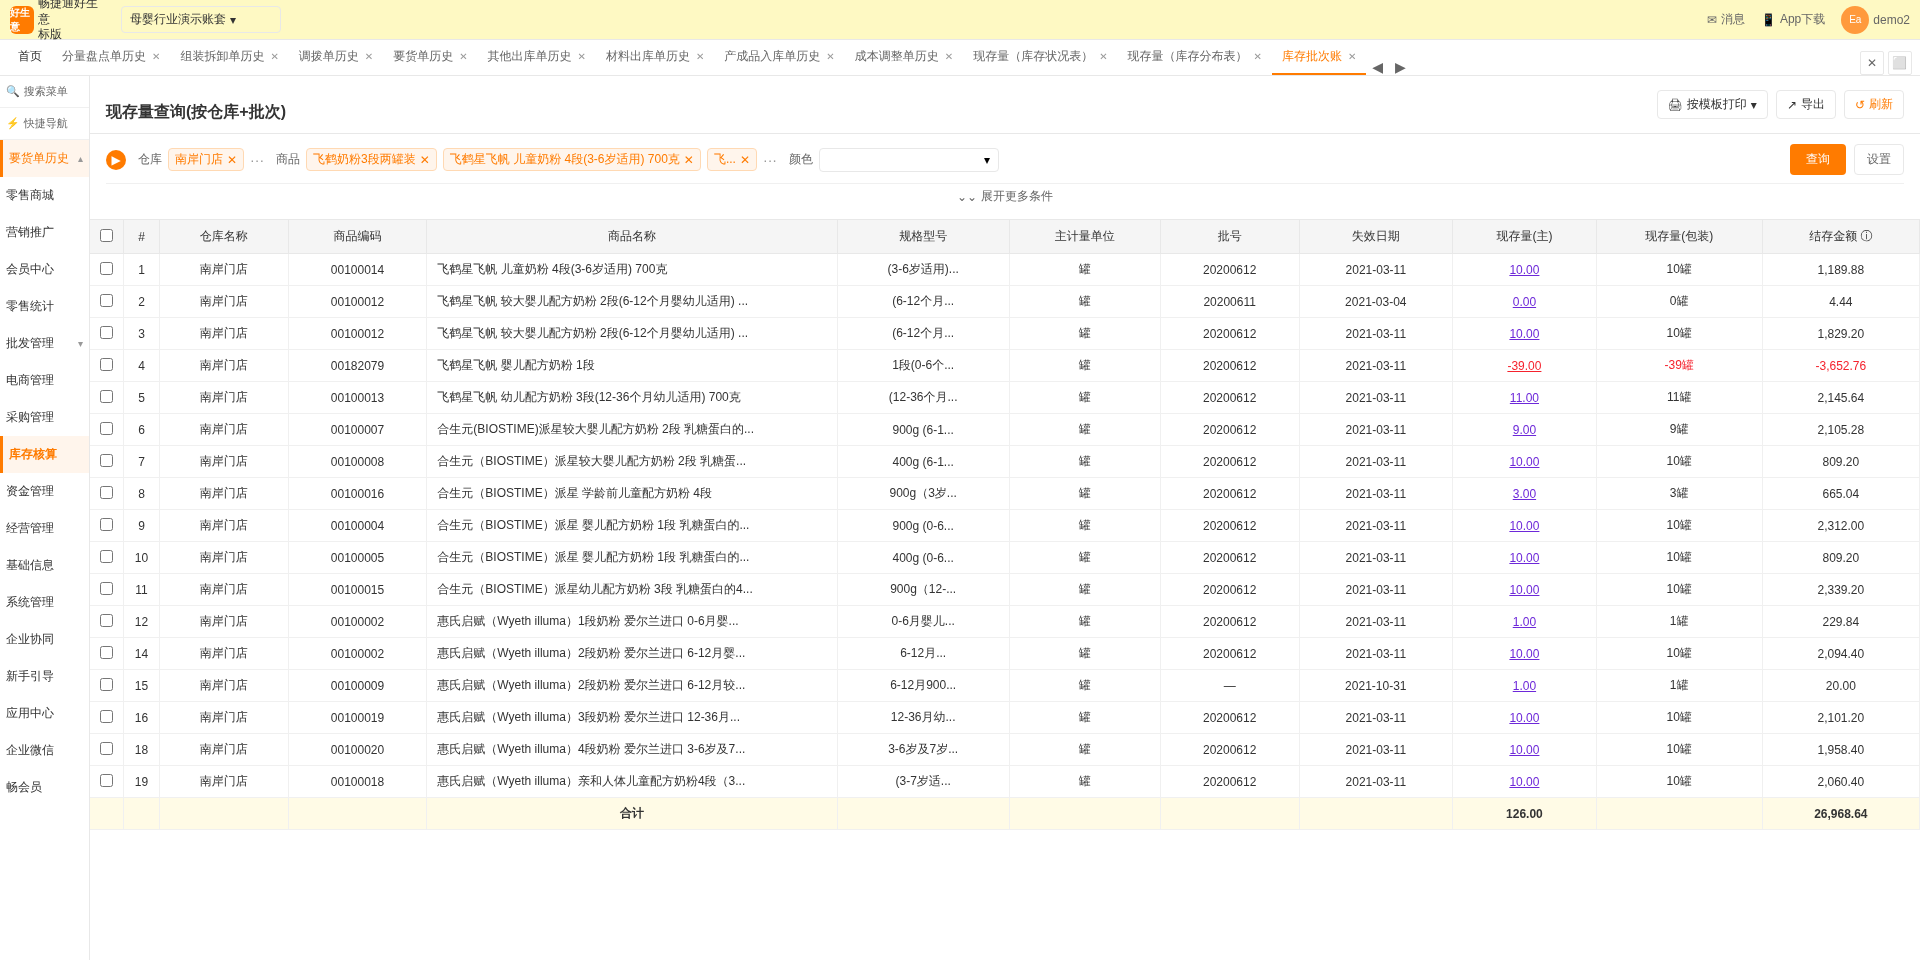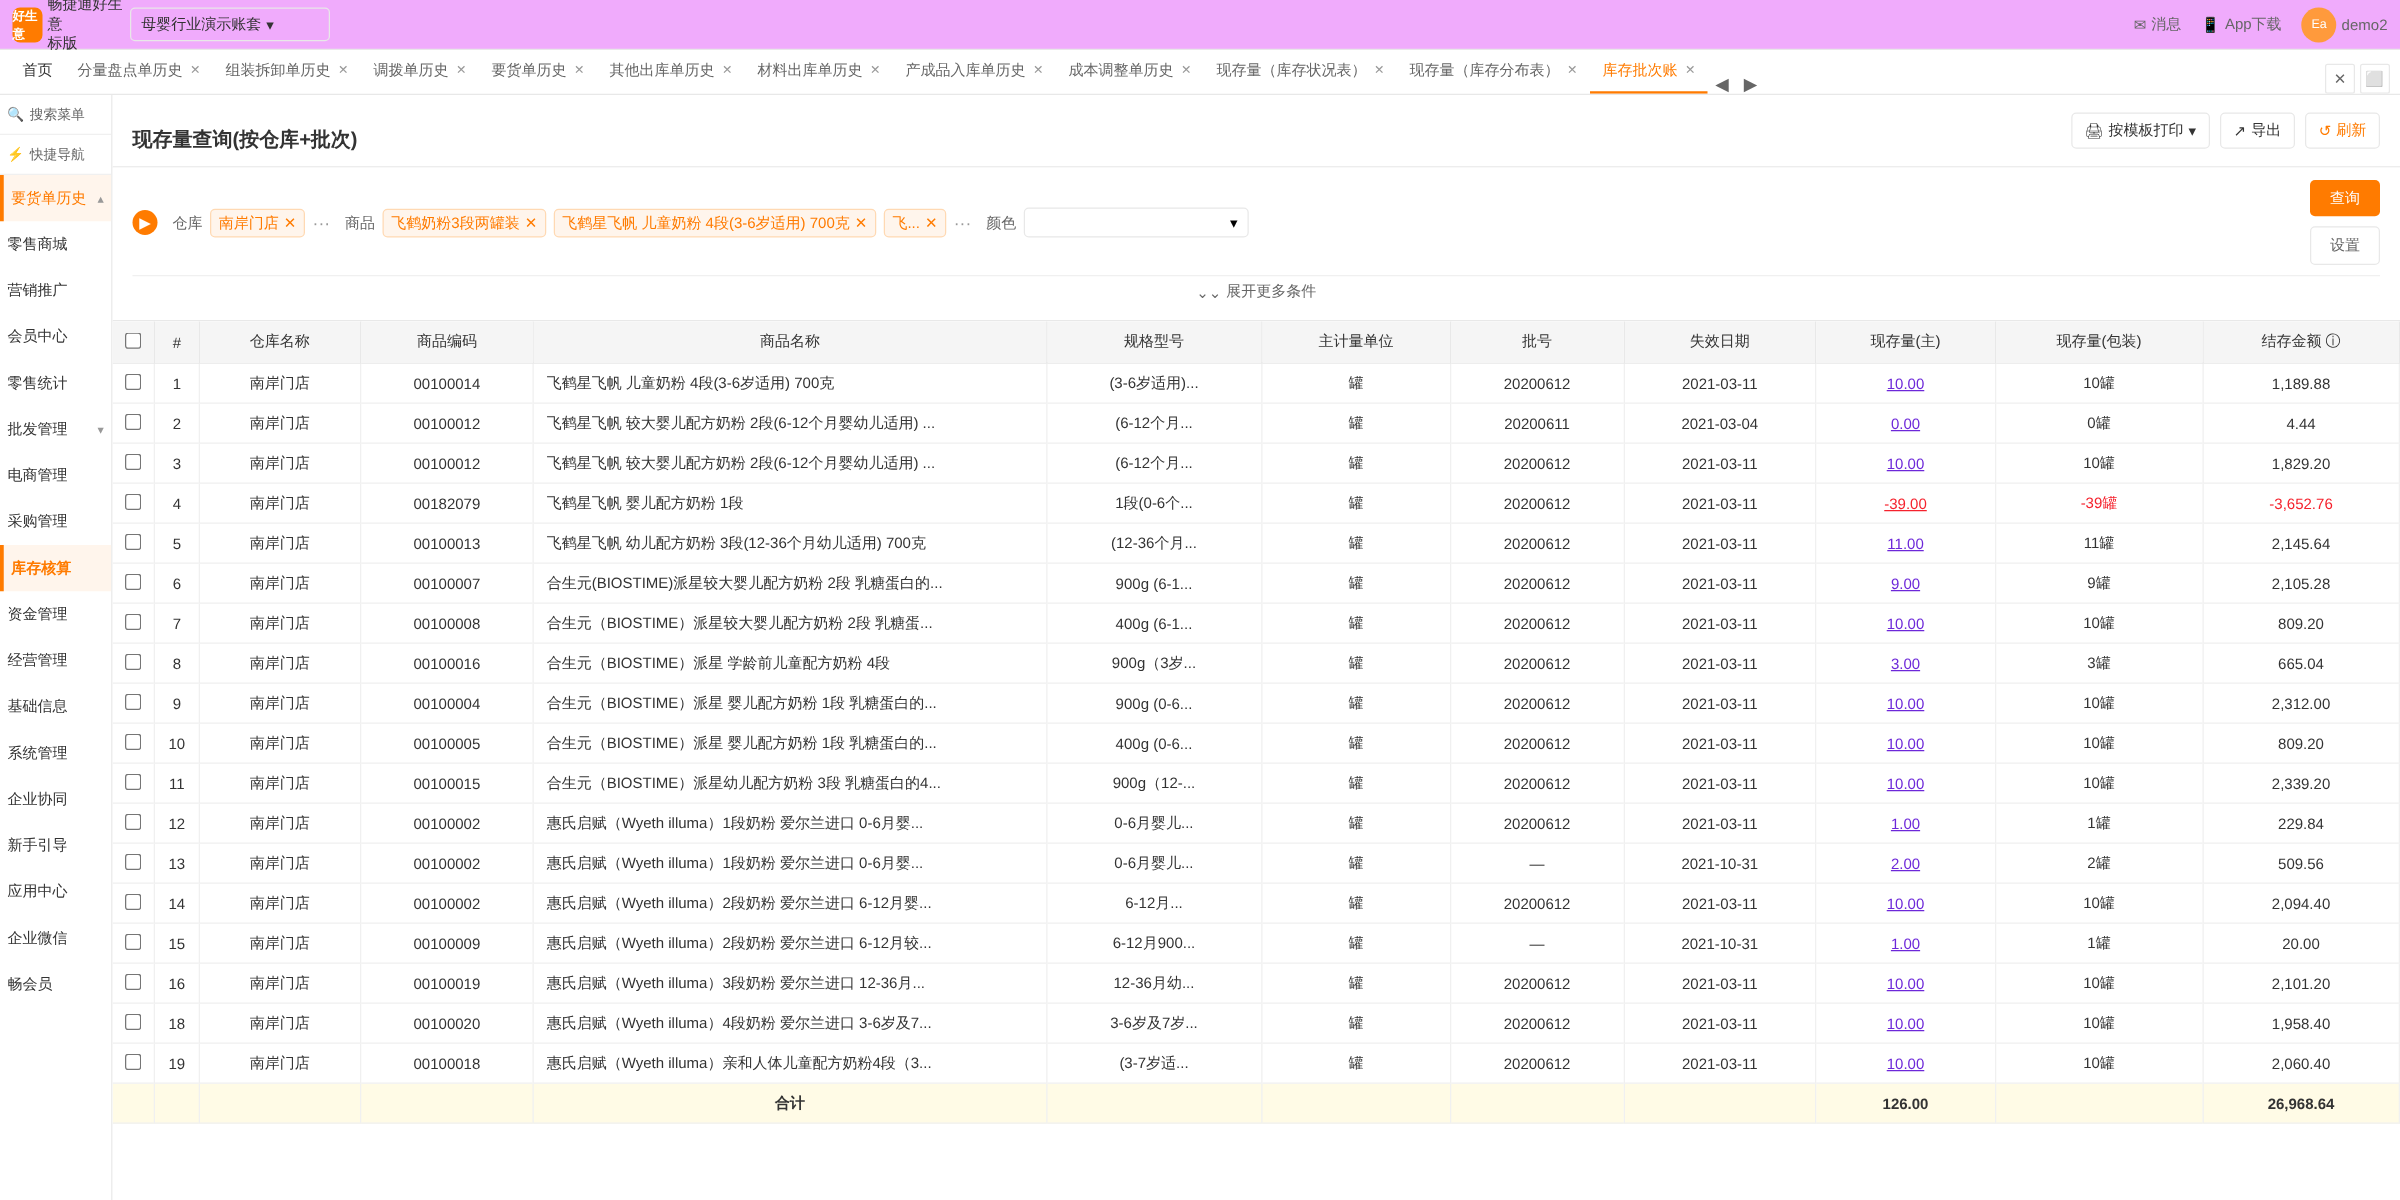--- a/index.html
+++ b/index.html
@@ -1,26 +1,26 @@
 <!DOCTYPE html>
 <html><head>
   <meta charset="utf-8">
   <style>
     * { box-sizing: border-box; margin: 0; padding: 0; font-family: 'Microsoft YaHei', Arial, sans-serif; font-size: 12px; }
     body { background: #f5f5f5; display: flex; flex-direction: column; height: 960px; overflow: hidden; }
 
     
     .top-bar {
-      background: #f0abfc;
+      background: #fef9c3;
       height: 40px;
       display: flex;
       align-items: center;
       border-bottom: 1px solid #e8e8e8;
       padding: 0 10px;
-      gap: 4px;
+      gap: 21px;
     }
     .logo-area {
       display: flex;
       align-items: center;
       gap: 4px;
       width: 90px;
       flex-shrink: 0;
     }
     .logo-icon {
       width: 28px;
@@ -594,21 +594,21 @@
         </div>
 
         <div class="filter-group">
           <span class="filter-label">颜色</span>
           <div class="filter-input" style="min-width:180px;">
             <span></span>
             <span style="margin-left:auto">▾</span>
           </div>
         </div>
 
-        <div style="margin-left:auto;display:flex;gap:8px;flex-direction:column;">
+        <div style="margin-left:auto;display:flex;gap:8px;">
           <button class="btn-query">查询</button>
           <button class="btn-settings">设置</button>
         </div>
       </div>
 
       <div class="filter-expand-btn">
         <span>⌄⌄</span>
         <span>展开更多条件</span>
       </div>
     </div>
@@ -823,36 +823,20 @@
     <td>20200612</td>
     <td>2021-03-11</td>
     <td class="text-link">1.00</td>
     <td class="">1罐</td>
     <td class="">229.84</td>
   </tr>
             <tr>
     <td class="col-check">
       <input type="checkbox" style="">
     </td>
-    <td class="col-num">13</td>
-    <td>南岸门店</td>
-    <td>00100002</td>
-    <td class="name-col" title="惠氏启赋（Wyeth illuma）1段奶粉 爱尔兰进口 0-6月婴...">惠氏启赋（Wyeth illuma）1段奶粉 爱尔兰进口 0-6月婴...</td>
-    <td>0-6月婴儿...</td>
-    <td>罐</td>
-    <td>—</td>
-    <td>2021-10-31</td>
-    <td class="text-link">2.00</td>
-    <td class="">2罐</td>
-    <td class="">509.56</td>
-  </tr>
-            <tr>
-    <td class="col-check">
-      <input type="checkbox" style="">
-    </td>
     <td class="col-num">14</td>
     <td>南岸门店</td>
     <td>00100002</td>
     <td class="name-col" title="惠氏启赋（Wyeth illuma）2段奶粉 爱尔兰进口 6-12月婴...">惠氏启赋（Wyeth illuma）2段奶粉 爱尔兰进口 6-12月婴...</td>
     <td>6-12月...</td>
     <td>罐</td>
     <td>20200612</td>
     <td>2021-03-11</td>
     <td class="text-link">10.00</td>
     <td class="">10罐</td>

